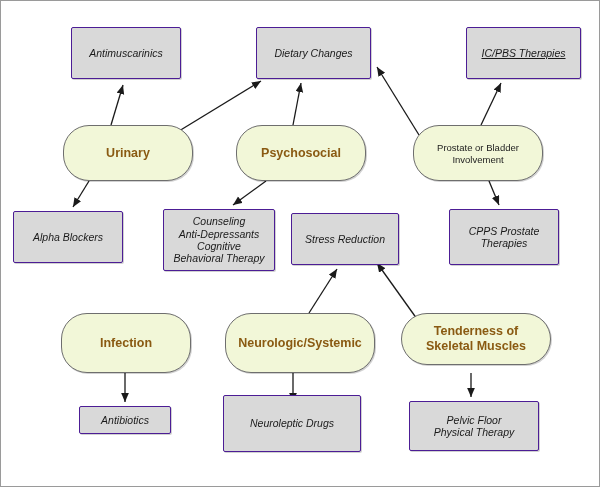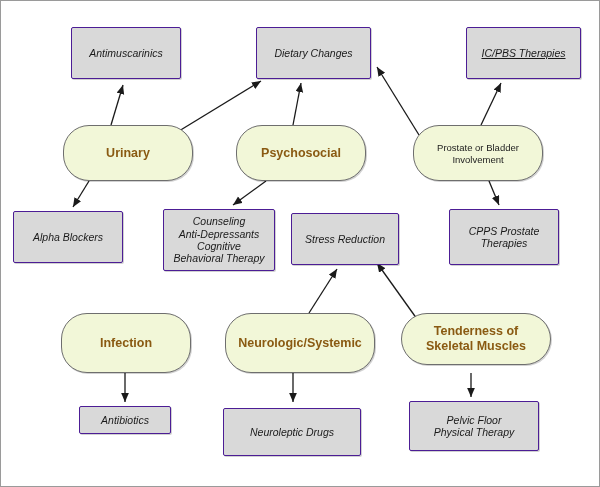--- a/index.html
+++ b/index.html
@@ -129,21 +129,21 @@
       </div>
       <div class="node cat" style="left: 224px; top: 312px; width: 150px; height: 60px;">
         <div>Neurologic/Systemic</div>
       </div>
       <div class="node cat" style="left: 400px; top: 312px; width: 150px; height: 52px;">
         <div>Tenderness of<br>Skeletal Muscles</div>
       </div>
       <div class="node rect" style="left: 78px; top: 405px; width: 92px; height: 28px;">
         <span class="line">Antibiotics</span>
       </div>
-      <div class="node rect" style="left: 222px; top: 407px; width: 138px; height: 48px;">
+      <div class="node rect" style="left: 222px; top: 394px; width: 138px; height: 57px;">
         <span class="line">Neuroleptic Drugs</span>
       </div>
       <div class="node rect" style="left: 408px; top: 400px; width: 130px; height: 50px;">
         <span class="line">Pelvic Floor</span>
         <span class="line">Physical Therapy</span>
       </div>
     </div>
 </div>
 
 </body></html>

